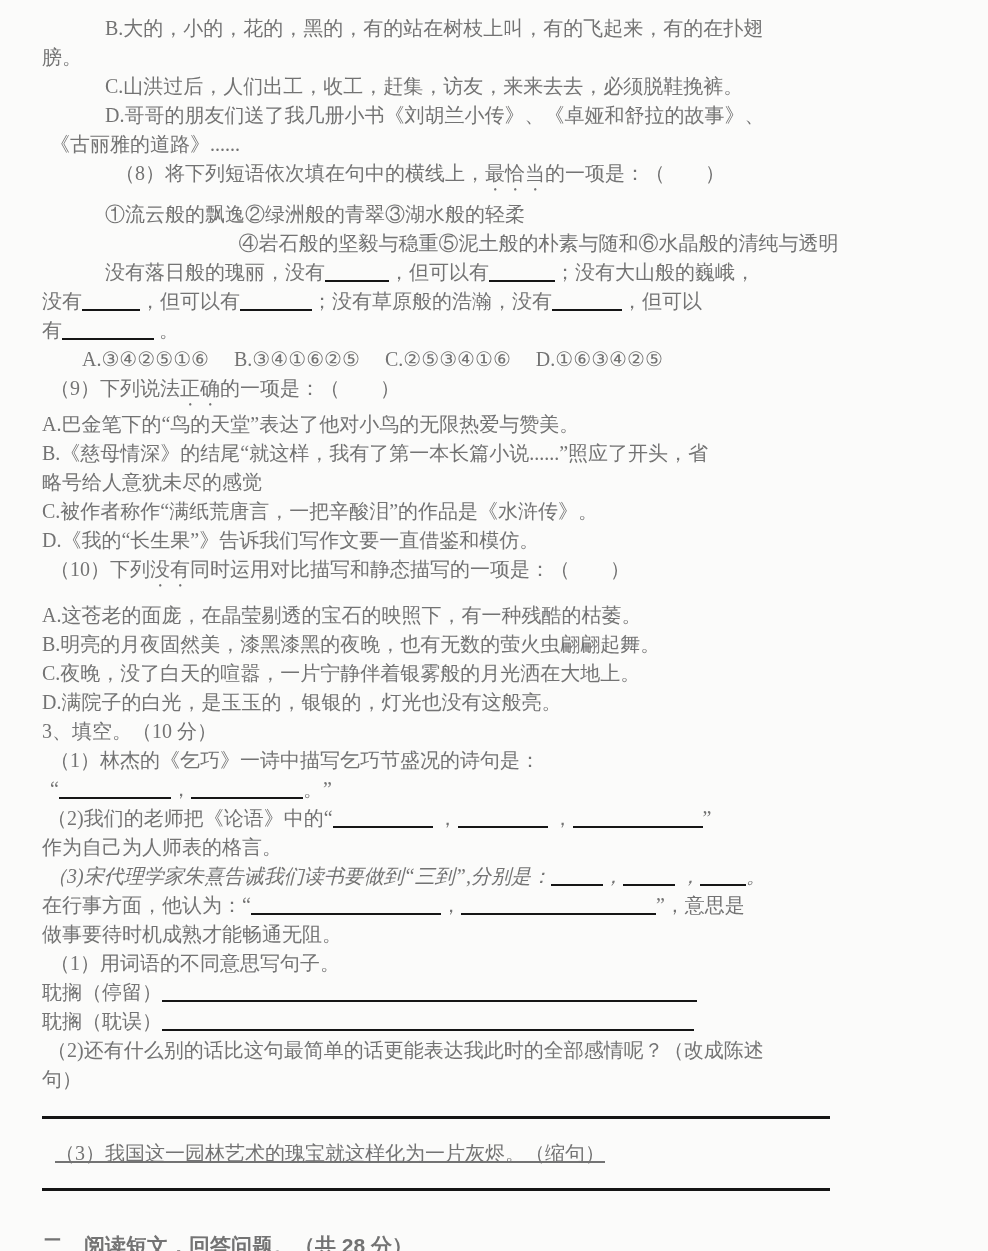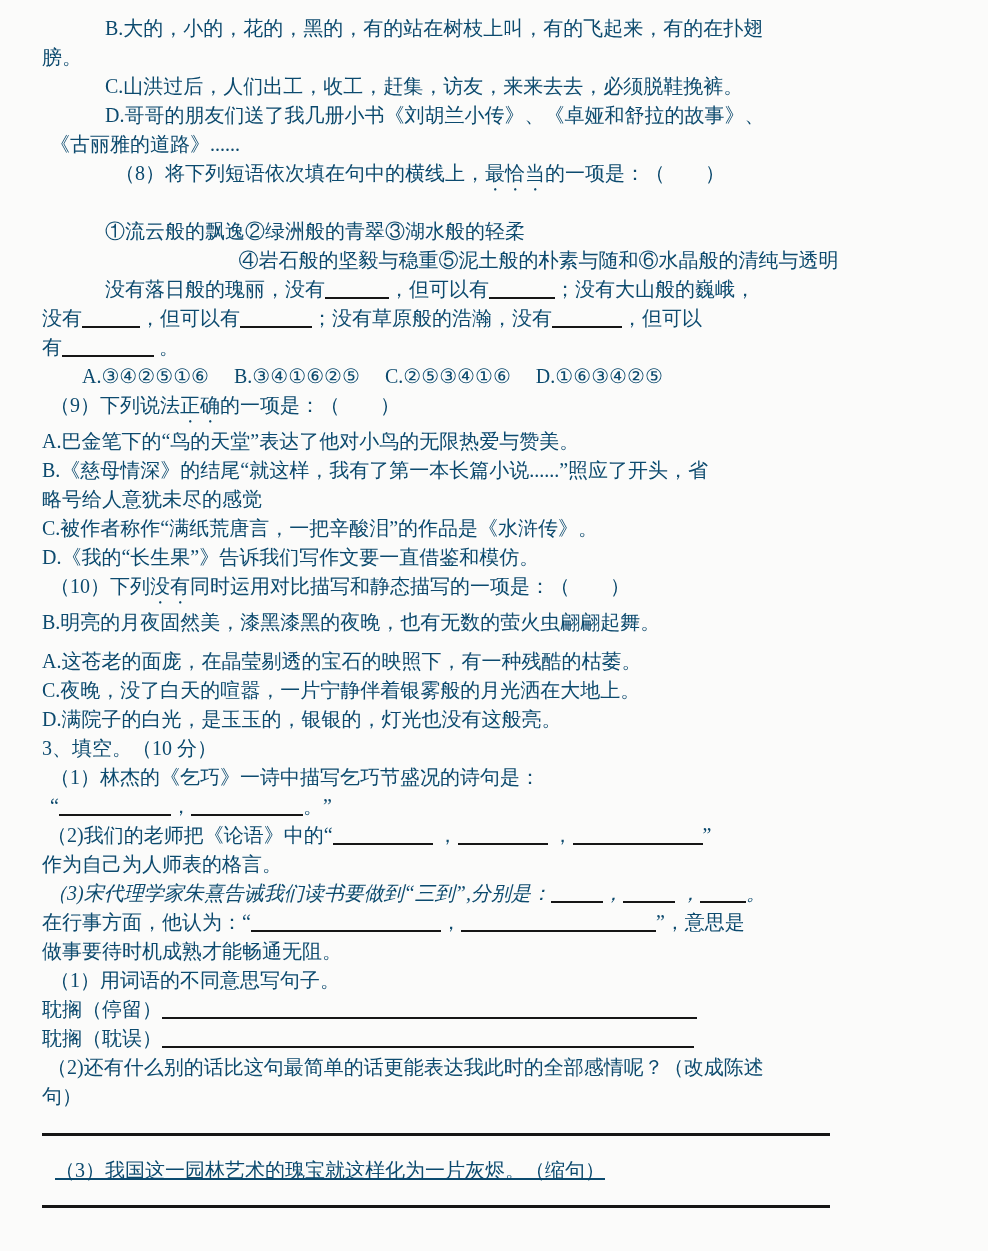--- a/index.html
+++ b/index.html
@@ -33,43 +33,43 @@
     font-family:"Liberation Sans","DejaVu Sans",sans-serif;
     font-weight:700;
     font-size:21px;
     margin-top:40px;
     white-space:pre;
   }
 </style>
 </head>
 <body>
 
-<div class="page" style="background: rgb(251, 251, 250); color: #0c4a6e;">
+<div class="page" style="background: rgb(251, 251, 250); color: #737373;">
   <div>
       <div class="line" style="padding-left: 63px;"><span>B.大的，小的，花的，黑的，有的站在树枝上叫，有的飞起来，有的在扑翅</span></div>
       <div class="line"><span>膀。</span></div>
       <div class="line" style="padding-left: 63px;"><span>C.山洪过后，人们出工，收工，赶集，访友，来来去去，必须脱鞋挽裤。</span></div>
       <div class="line" style="padding-left: 63px;"><span>D.哥哥的朋友们送了我几册小书《刘胡兰小传》、《卓娅和舒拉的故事》、</span></div>
       <div class="line" style="padding-left: 8px;"><span>《古丽雅的道路》......</span></div>
       <div class="line" style="padding-left: 73px;"><span>（8）将下列短语依次填在句中的横线上，</span><span class="em">最恰当</span><span>的一项是：（　　）</span></div>
-      <div class="line" style="padding-left: 63px; margin-top: 22px;"><span>①流云般的飘逸②绿洲般的青翠③湖水般的轻柔</span></div>
+      <div class="line" style="padding-left: 63px; margin-top: 5px;"><span>①流云般的飘逸②绿洲般的青翠③湖水般的轻柔</span></div>
       <div class="line" style="padding-left: 63px; text-align: center;"><span>④岩石般的坚毅与稳重⑤泥土般的朴素与随和⑥水晶般的清纯与透明</span></div>
       <div class="line" style="padding-left: 63px;"><span>没有落日般的瑰丽，没有</span><span class="blank" style="width: 64px;"></span><span>，但可以有</span><span class="blank" style="width: 66px;"></span><span>；没有大山般的巍峨，</span></div>
       <div class="line"><span>没有</span><span class="blank" style="width: 58px;"></span><span>，但可以有</span><span class="blank" style="width: 72px;"></span><span>；没有草原般的浩瀚，没有</span><span class="blank" style="width: 70px;"></span><span>，但可以</span></div>
       <div class="line"><span>有</span><span class="blank" style="width: 92px;"></span><span> 。</span></div>
       <div class="line" style="padding-left: 40px;"><span>A.③④②⑤①⑥　 B.③④①⑥②⑤　 C.②⑤③④①⑥　 D.①⑥③④②⑤</span></div>
       <div class="line" style="padding-left: 8px;"><span>（9）下列说法</span><span class="em">正确</span><span>的一项是：（　　）</span></div>
       <div class="line"><span>A.巴金笔下的“鸟的天堂”表达了他对小鸟的无限热爱与赞美。</span></div>
       <div class="line"><span>B.《慈母情深》的结尾“就这样，我有了第一本长篇小说......”照应了开头，省</span></div>
       <div class="line"><span>略号给人意犹未尽的感觉</span></div>
       <div class="line"><span>C.被作者称作“满纸荒唐言，一把辛酸泪”的作品是《水浒传》。</span></div>
       <div class="line"><span>D.《我的“长生果”》告诉我们写作文要一直借鉴和模仿。</span></div>
       <div class="line" style="padding-left: 8px;"><span>（10）下列</span><span class="em">没有</span><span>同时运用对比描写和静态描写的一项是：（　　）</span></div>
+      <div class="line" style="margin-top: 10px;"><span>A.这苍老的面庞，在晶莹剔透的宝石的映照下，有一种残酷的枯萎。</span></div>
       <div class="line"><span>B.明亮的月夜固然美，漆黑漆黑的夜晚，也有无数的萤火虫翩翩起舞。</span></div>
-      <div class="line" style="margin-top: 10px;"><span>A.这苍老的面庞，在晶莹剔透的宝石的映照下，有一种残酷的枯萎。</span></div>
       <div class="line"><span>C.夜晚，没了白天的喧嚣，一片宁静伴着银雾般的月光洒在大地上。</span></div>
       <div class="line"><span>D.满院子的白光，是玉玉的，银银的，灯光也没有这般亮。</span></div>
       <div class="line"><span>3、填空。（10 分）</span></div>
       <div class="line" style="padding-left: 8px;"><span>（1）林杰的《乞巧》一诗中描写乞巧节盛况的诗句是：</span></div>
       <div class="line" style="padding-left: 8px;"><span>“</span><span class="blank" style="width: 112px;"></span><span>，</span><span class="blank" style="width: 112px;"></span><span>。”</span></div>
       <div class="line" style="padding-left: 5px;"><span>（2)我们的老师把《论语》中的“</span><span class="blank" style="width: 100px;"></span><span> ，</span><span class="blank" style="width: 90px;"></span><span> ，</span><span class="blank" style="width: 130px;"></span><span>”</span></div>
       <div class="line"><span>作为自己为人师表的格言。</span></div>
       <div class="line" style="padding-left: 5px; font-style: italic;"><span>（3)宋代理学家朱熹告诫我们读书要做到“三到”,分别是：</span><span class="blank" style="width: 52px;"></span><span>，</span><span class="blank" style="width: 52px;"></span><span> ，</span><span class="blank" style="width: 46px;"></span><span>。</span></div>
       <div class="line"><span>在行事方面，他认为：“</span><span class="blank" style="width: 190px;"></span><span>，</span><span class="blank" style="width: 195px;"></span><span>”，意思是</span></div>
       <div class="line"><span>做事要待时机成熟才能畅通无阻。</span></div>

